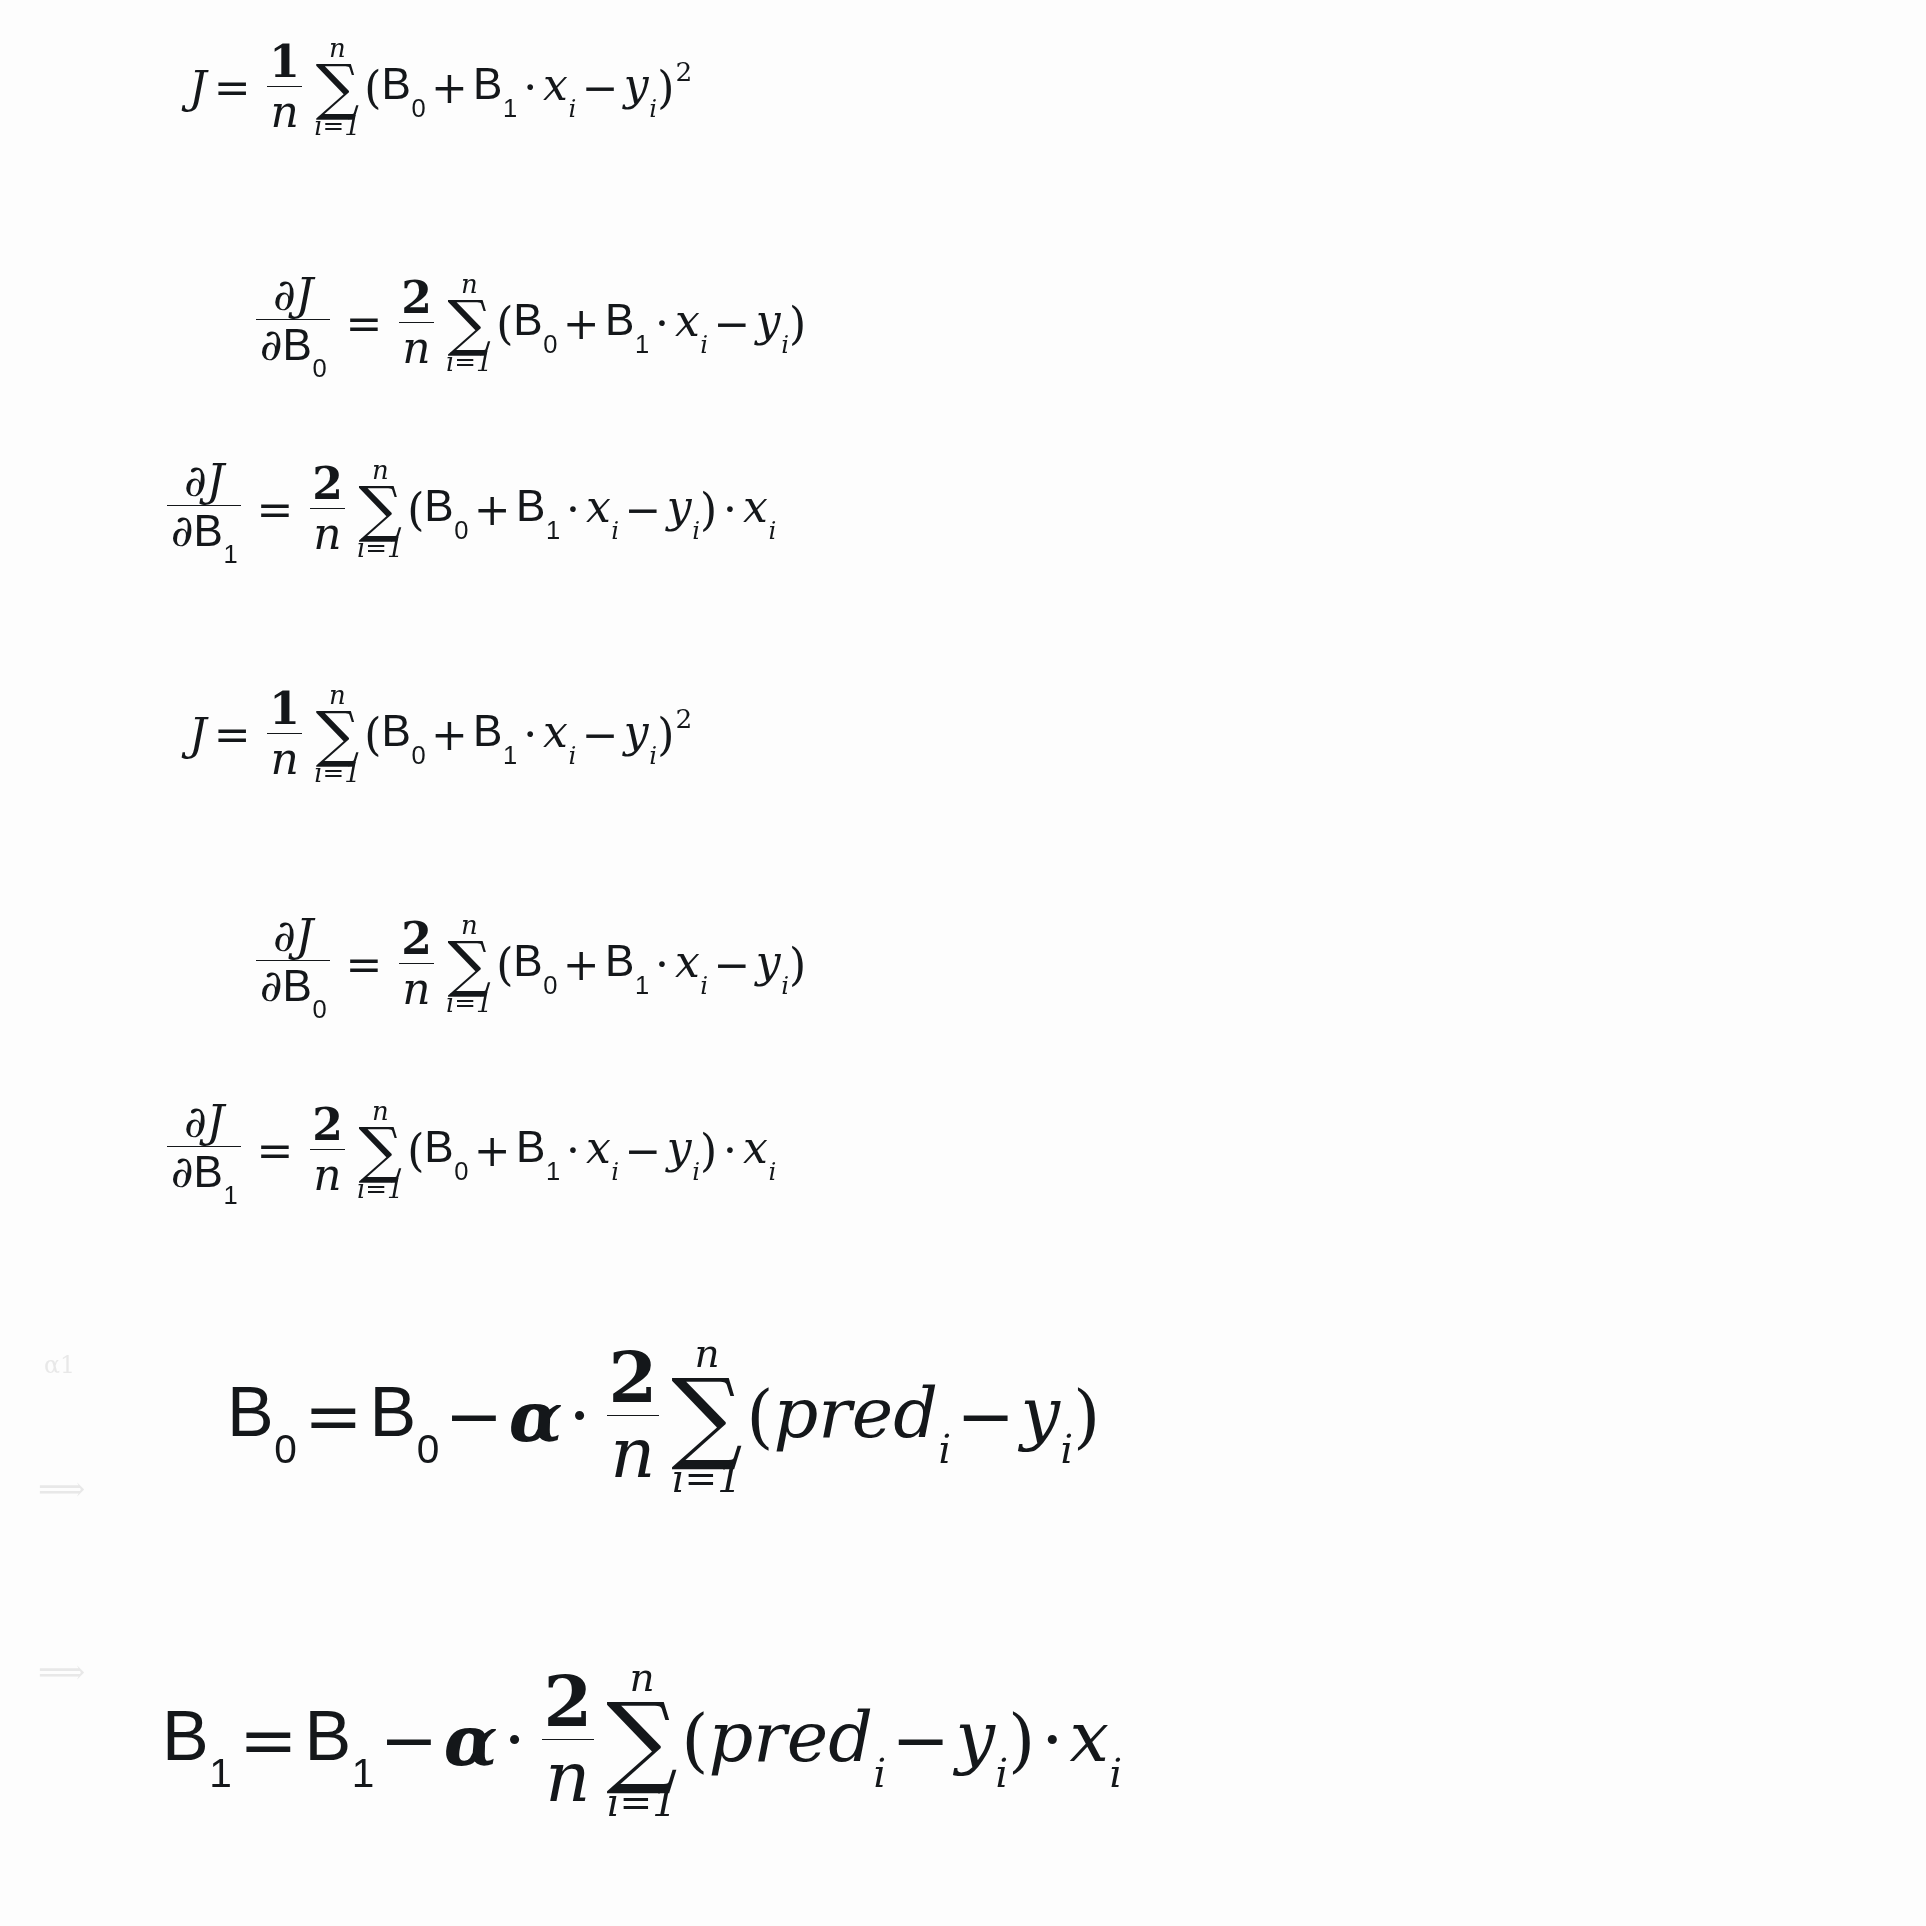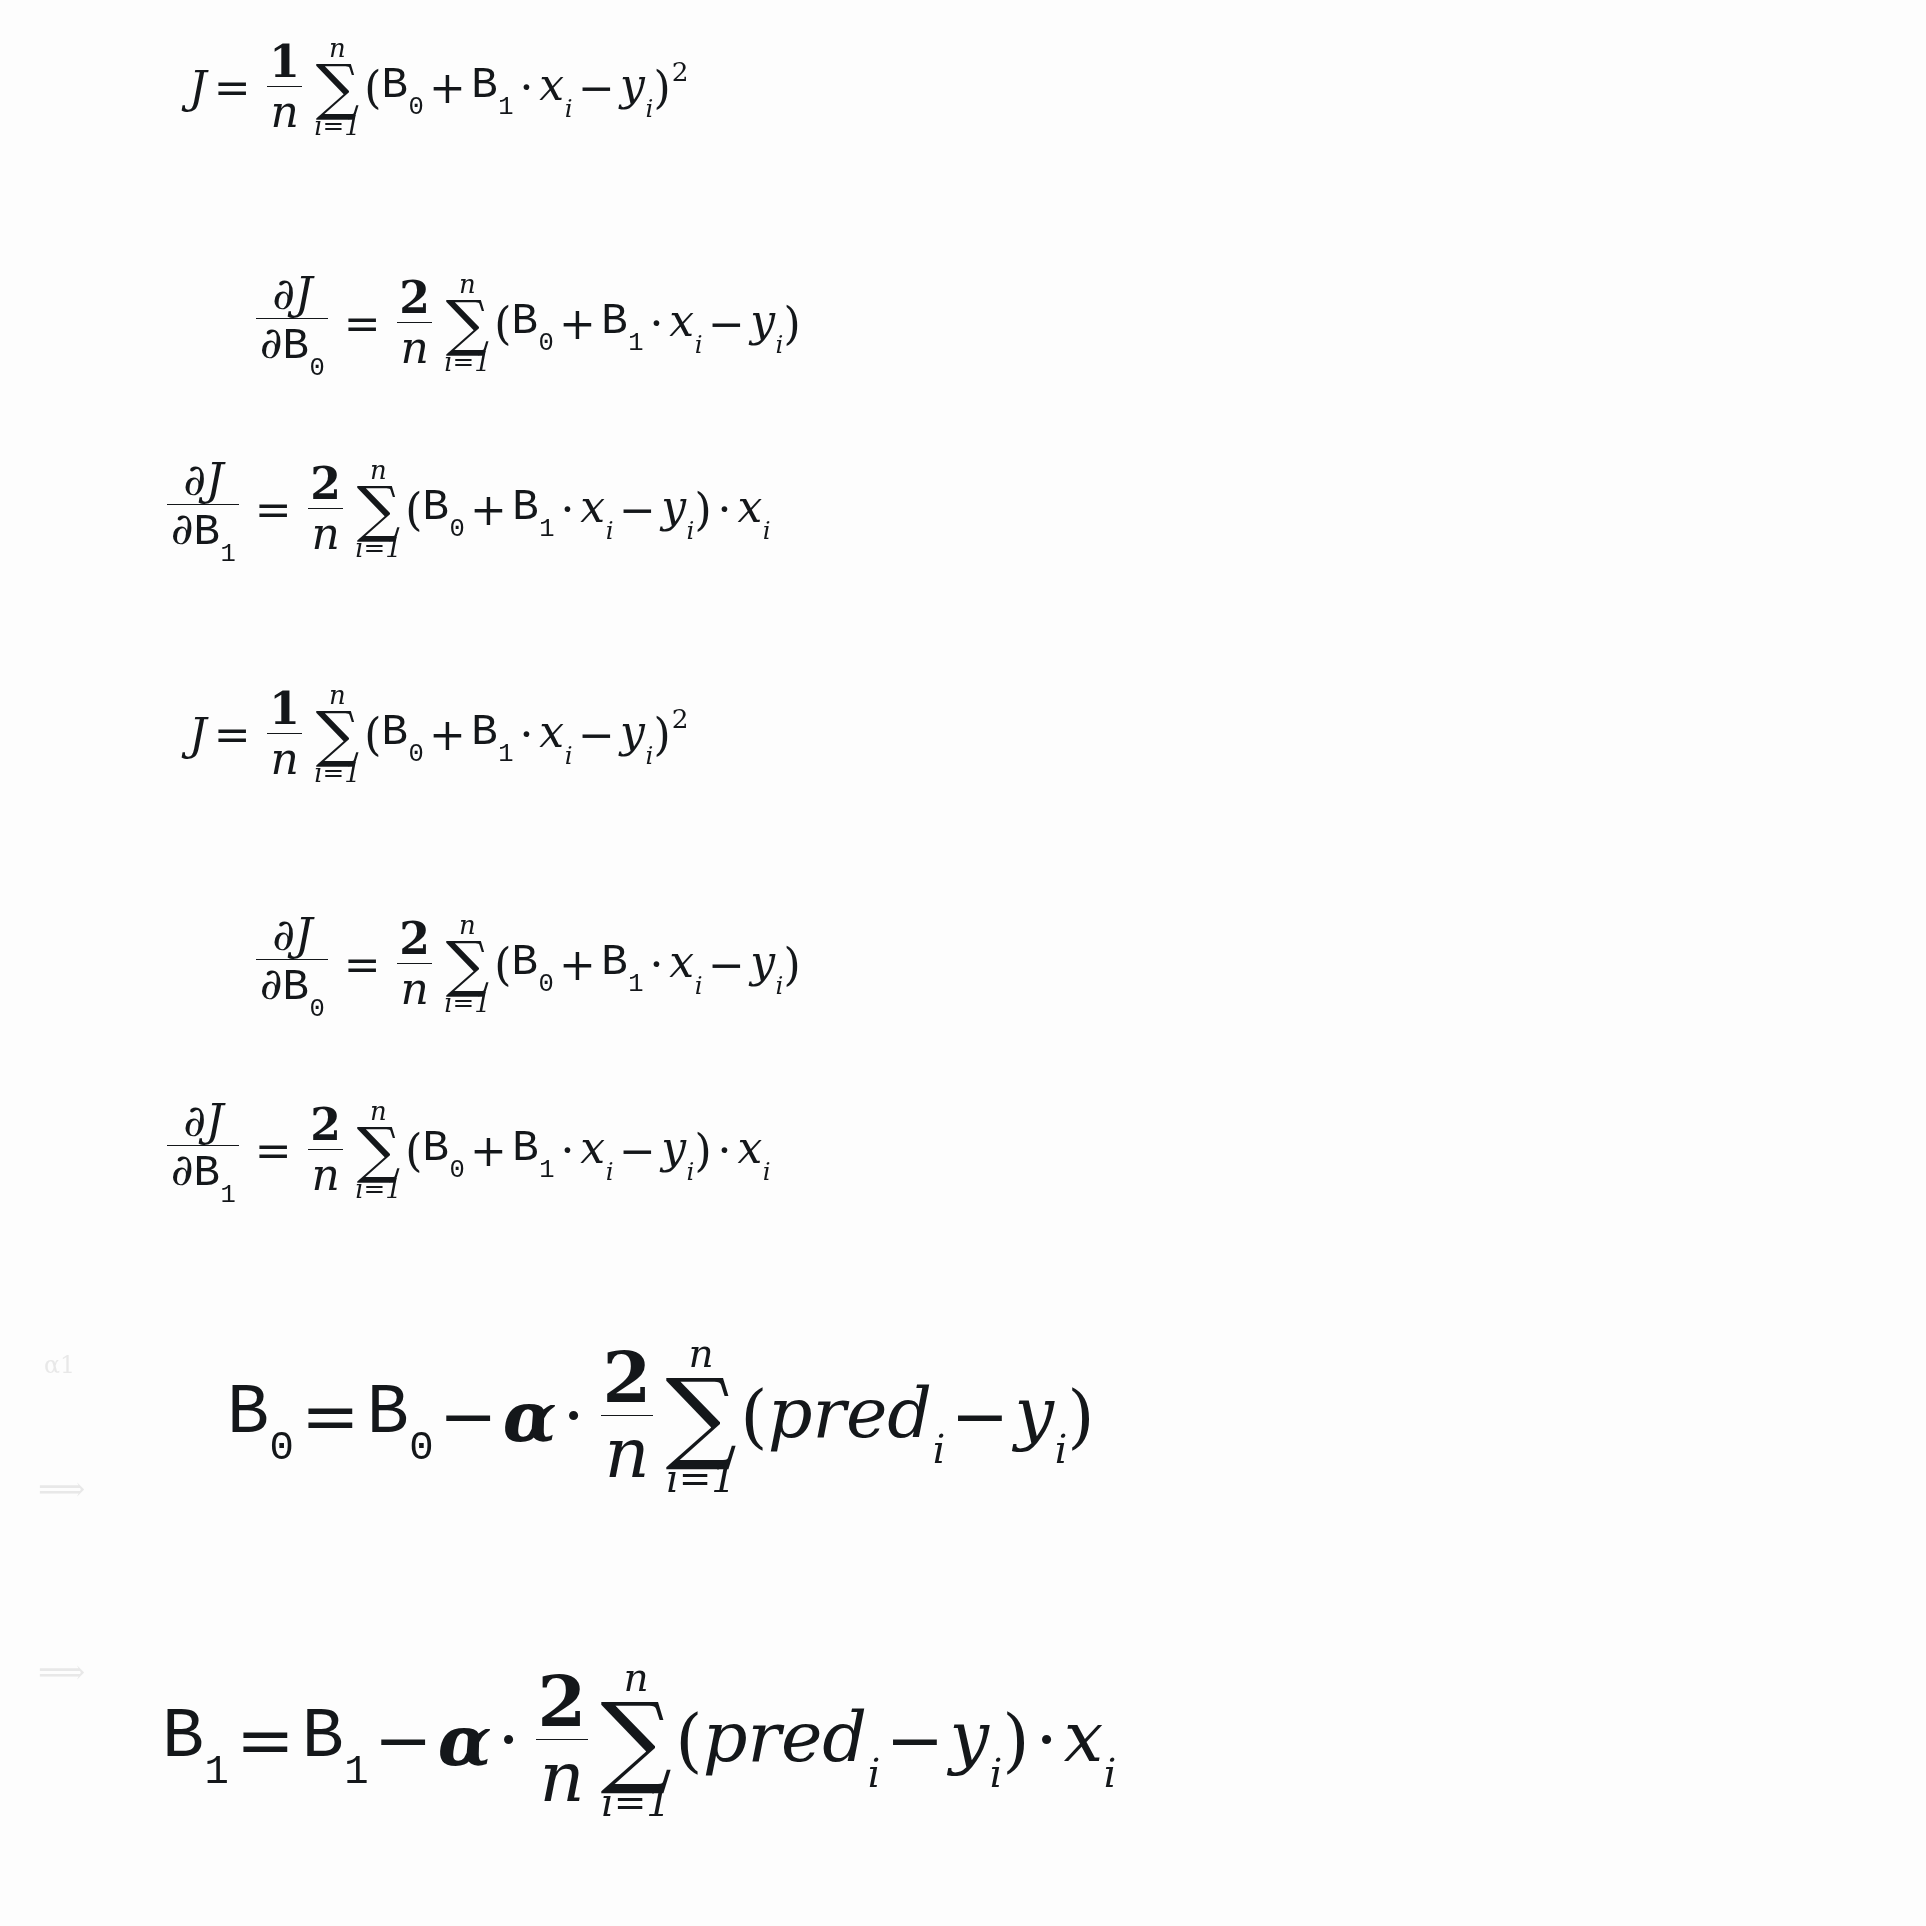--- a/index.html
+++ b/index.html
@@ -106,21 +106,21 @@
     margin-left: 1.2px;
   }
 
   .op { margin: 0 7px; }
   .opn { margin: 0 5.3px; }
   .dotop { margin: 0 5.9px; }
   .paren { font-family: "DejaVu Serif", serif; }
 
   
   .bsans {
-    font-family: Liberation Mono, monospace;
+    font-family: Liberation Sans, sans-serif;
     font-style: normal;
   }
 
   
   .size-sm { font-size: 44px; }
   .size-sm .sum .sigma { font-size: 61px; }
   .size-sm .sum .lim { font-size: 26px; }
 
   .size-lg { font-size: 70px; }
   .size-lg .sum .sigma { font-size: 100px; }

